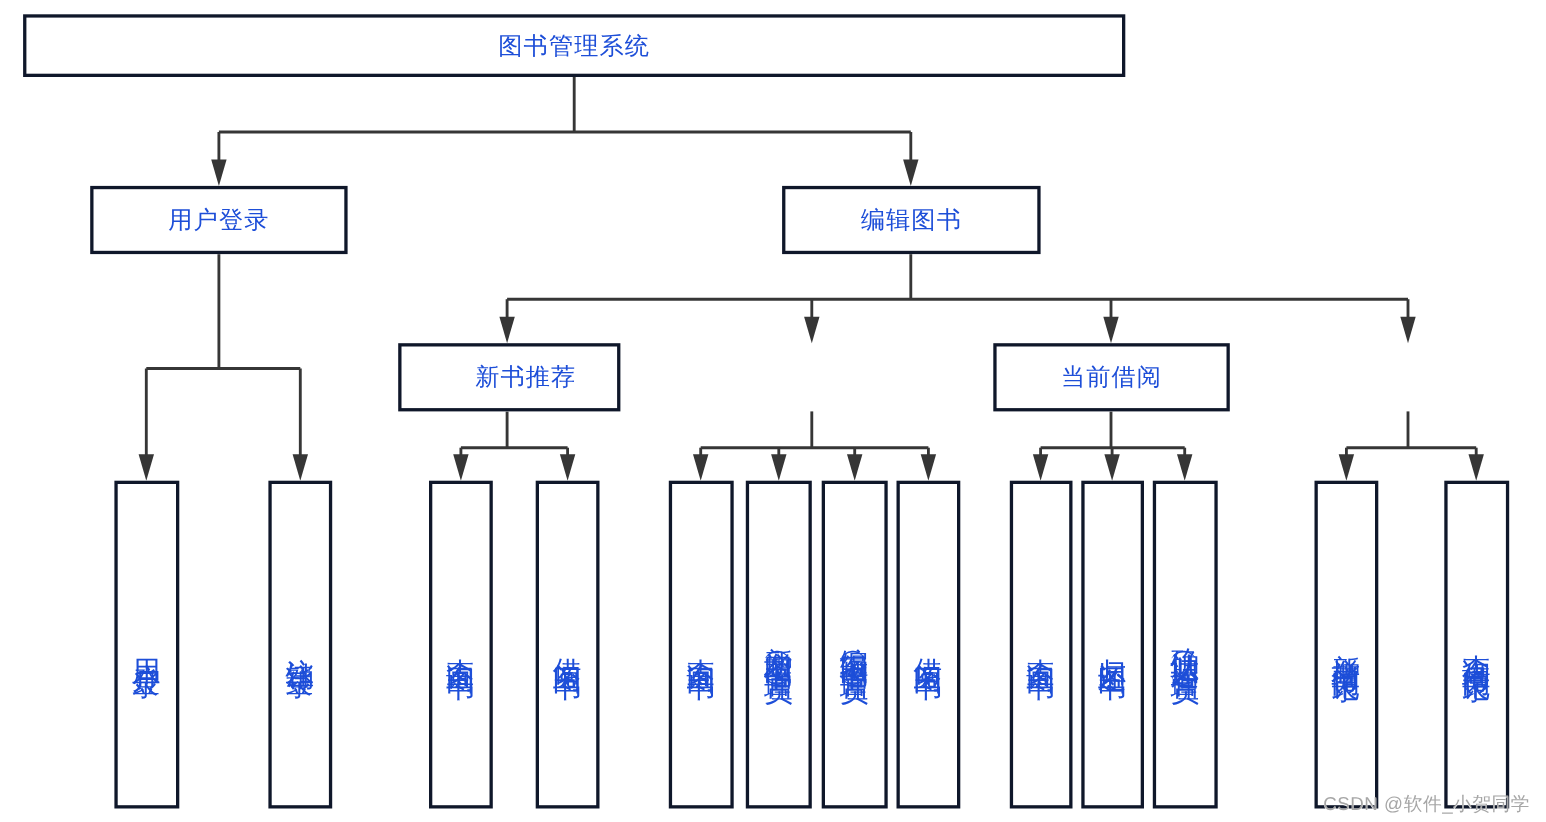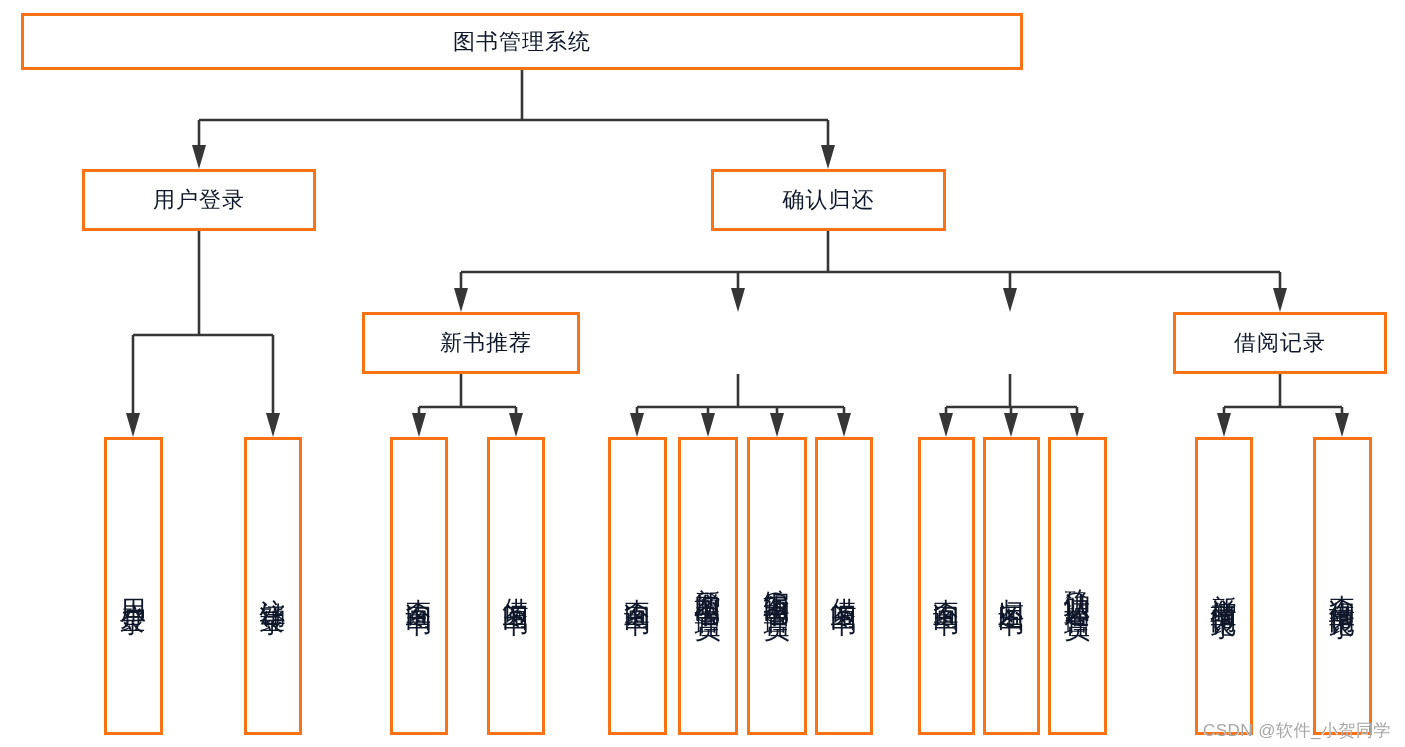--- a/index.html
+++ b/index.html
@@ -8,23 +8,23 @@
     width: 1405px;
     height: 747px;
     background: #ffffff;
     font-family: "Liberation Sans", sans-serif;
     overflow: hidden;
   }
   .wires { position: absolute; left: 0; top: 0; width: 1405px; height: 747px; }
   .box {
     position: absolute;
     box-sizing: border-box;
-    border: 3px solid #f97316;
+    border: 3px solid #0f172a;
     background: #ffffff;
-    color: #0f172a;
+    color: #1d4ed8;
     display: flex;
     align-items: center;
     justify-content: center;
     text-align: center;
   }
   .hbox { font-size: 22px; letter-spacing: 1px; }
   .root-box { font-size: 22px; }
   .vbox {
     writing-mode: vertical-rl;
     text-orientation: mixed;
@@ -134,24 +134,24 @@
     </g>
     <g fill="#363636" stroke="none">
       <polygon points="1217,413 1231,413 1224,437"></polygon>
       <polygon points="1335,413 1349,413 1342,437"></polygon>
     </g>
   </svg>
 
   <div class="box hbox root-box" style="left:21px; top:13px; width:1002px; height:57px;">图书管理系统</div>
 
   <div class="box hbox" style="left:82px; top:169px; width:234px; height:62px;">用户登录</div>
-  <div class="box hbox" style="left:711px; top:169px; width:235px; height:62px;">确认归还</div>
+  <div class="box hbox" style="left:711px; top:169px; width:235px; height:62px;">编辑图书</div>
 
-  <div class="box hbox" style="left:362px; top:312px; width:218px; height:62px;padding-left:30px;">新书推荐</div>
-  <div class="box hbox" style="left:1173px; top:312px; width:214px; height:62px;">借阅记录</div>
+  <div class="box hbox" style="left:362px; top:312px; width:202px; height:62px;padding-left:30px;">新书推荐</div>
+  <div class="box hbox" style="left:903px; top:312px; width:215px; height:62px;">当前借阅</div>
 
   <div class="box vbox" style="left:104px; top:437px; width:59px; height:298px;">用户登录</div>
   <div class="box vbox" style="left:244px; top:437px; width:58px; height:298px;">注销登录</div>
 
   <div class="box vbox" style="left:390px; top:437px; width:58px; height:298px;">查询图书</div>
   <div class="box vbox" style="left:487px; top:437px; width:58px; height:298px;">借阅图书</div>
 
   <div class="box vbox" style="left:608px; top:437px; width:59px; height:298px;">查询图书</div>
   <div class="box vbox" style="left:678px; top:437px; width:60px; height:298px;">新增图书（管理员）</div>
   <div class="box vbox" style="left:747px; top:437px; width:60px; height:298px;">编辑图书（管理员）</div>

